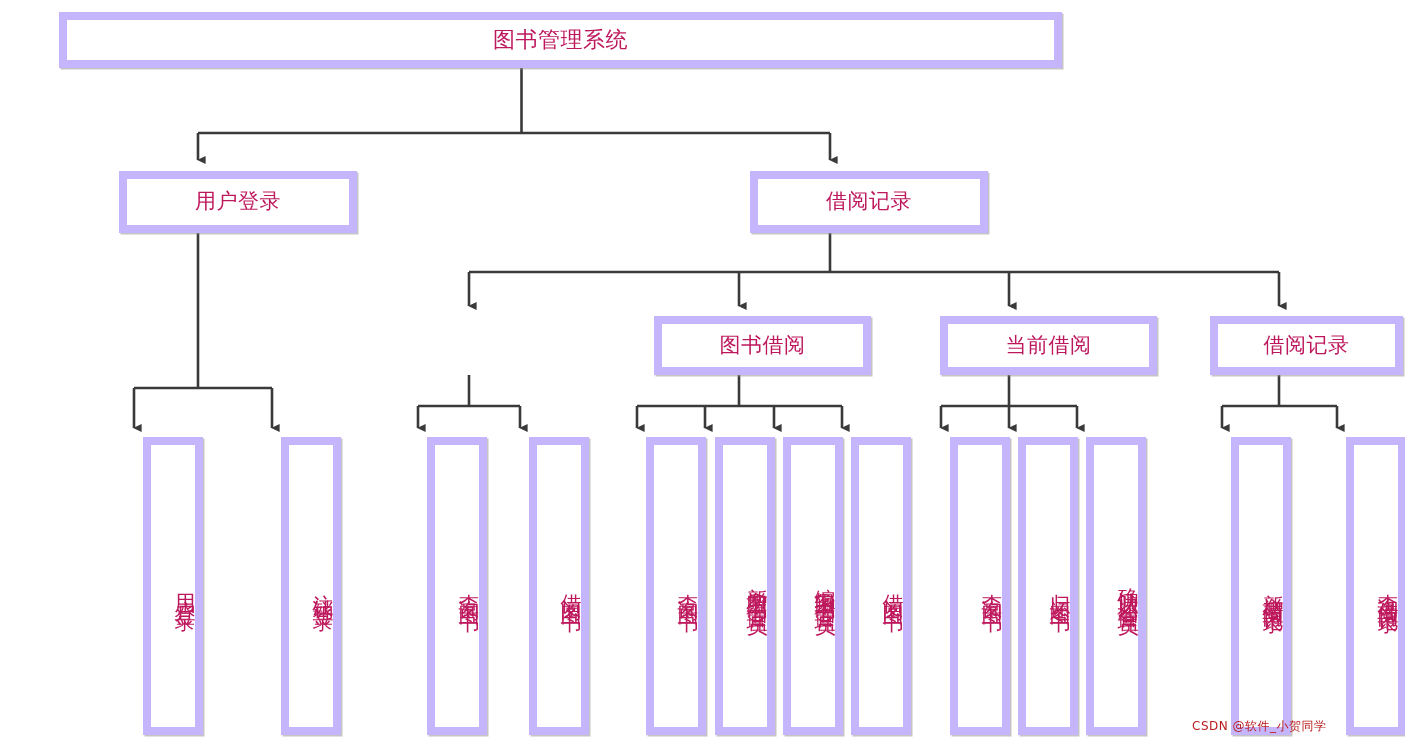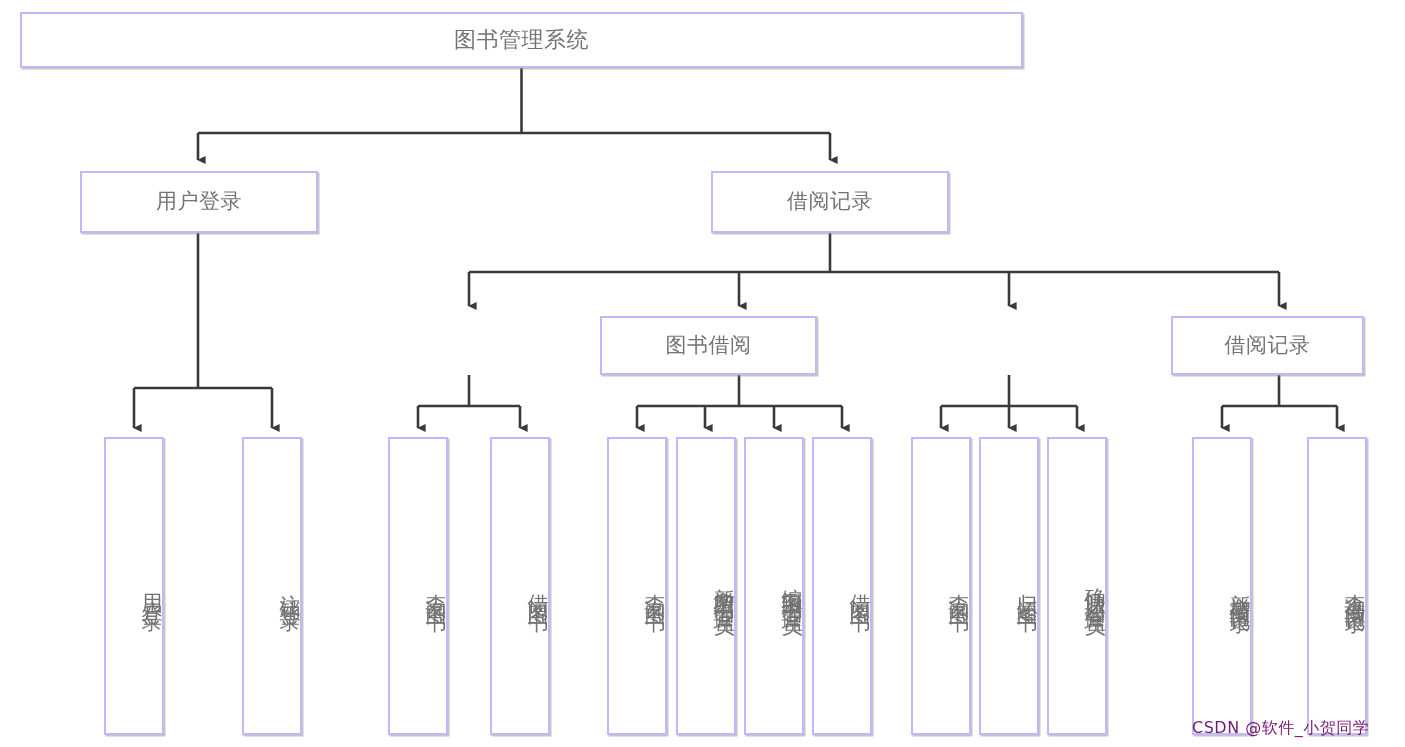--- a/index.html
+++ b/index.html
@@ -20,27 +20,28 @@
   #wires {
     position: absolute;
     left: 0;
     top: 0;
     width: 1405px;
     height: 747px;
   }
   .node {
     position: absolute;
     box-sizing: border-box;
-    border: 2px solid #c4b5fd;
+    border: 8px solid #c4b5fd;
     background: #ffffff;
     display: flex;
     align-items: center;
     justify-content: center;
-    color: #737373;
+    color: #be185d;
     box-shadow: 1.5px 1.5px 0 rgba(150,150,150,0.55);
+    margin-left: 39px;
   }
   .node.horiz {
     font-size: 21px;
     letter-spacing: 0.5px;
     line-height: 1.1;
   }
   .node.vert {
     writing-mode: vertical-rl;
     text-orientation: upright;
     align-items: flex-start;
@@ -51,22 +52,22 @@
     line-height: 1.0;
   }
   .node.vert.tall {
     letter-spacing: 4px;
   }
   #title-node {
     font-size: 22px;
   }
   .watermark {
     position: absolute;
-    font-size: 16px;
-    color: #701a75;
+    font-size: 12px;
+    color: #b91c1c;
     letter-spacing: 0.5px;
     white-space: nowrap;
     font-family: "DejaVu Sans", "Liberation Sans", sans-serif;
   }
 </style>
 </head>
 <body>
 
 <div id="canvas">
 
@@ -120,22 +121,23 @@
     </g>
   </svg>
 
   <div class="node horiz" id="title-node" style="left:20px; top:12px; width:1003px; height:56px;">图书管理系统</div>
 
   <div class="node horiz" style="left:80px; top:171px; width:238px; height:62px;">用户登录</div>
 
   <div class="node horiz" style="left:711px; top:171px; width:238px; height:62px;">借阅记录</div>
 
 
-  <div class="node horiz" style="left:600px; top:316px; width:217px; height:59px;">图书借阅</div>
+  <div class="node horiz" style="left:615px; top:316px; width:217px; height:59px;">图书借阅</div>
 
+  <div class="node horiz" style="left:901px; top:316px; width:217px; height:59px;">当前借阅</div>
 
   <div class="node horiz" style="left:1171px; top:316px; width:193px; height:59px;">借阅记录</div>
 
   <div class="node vert" style="left:104px; top:437px; width:60px; height:298px;">用户登录</div>
 
   <div class="node vert" style="left:242px; top:437px; width:60px; height:298px;">注销登录</div>
 
   <div class="node vert" style="left:388px; top:437px; width:60px; height:298px;">查询图书</div>
 
   <div class="node vert" style="left:490px; top:437px; width:60px; height:298px;">借阅图书</div>

